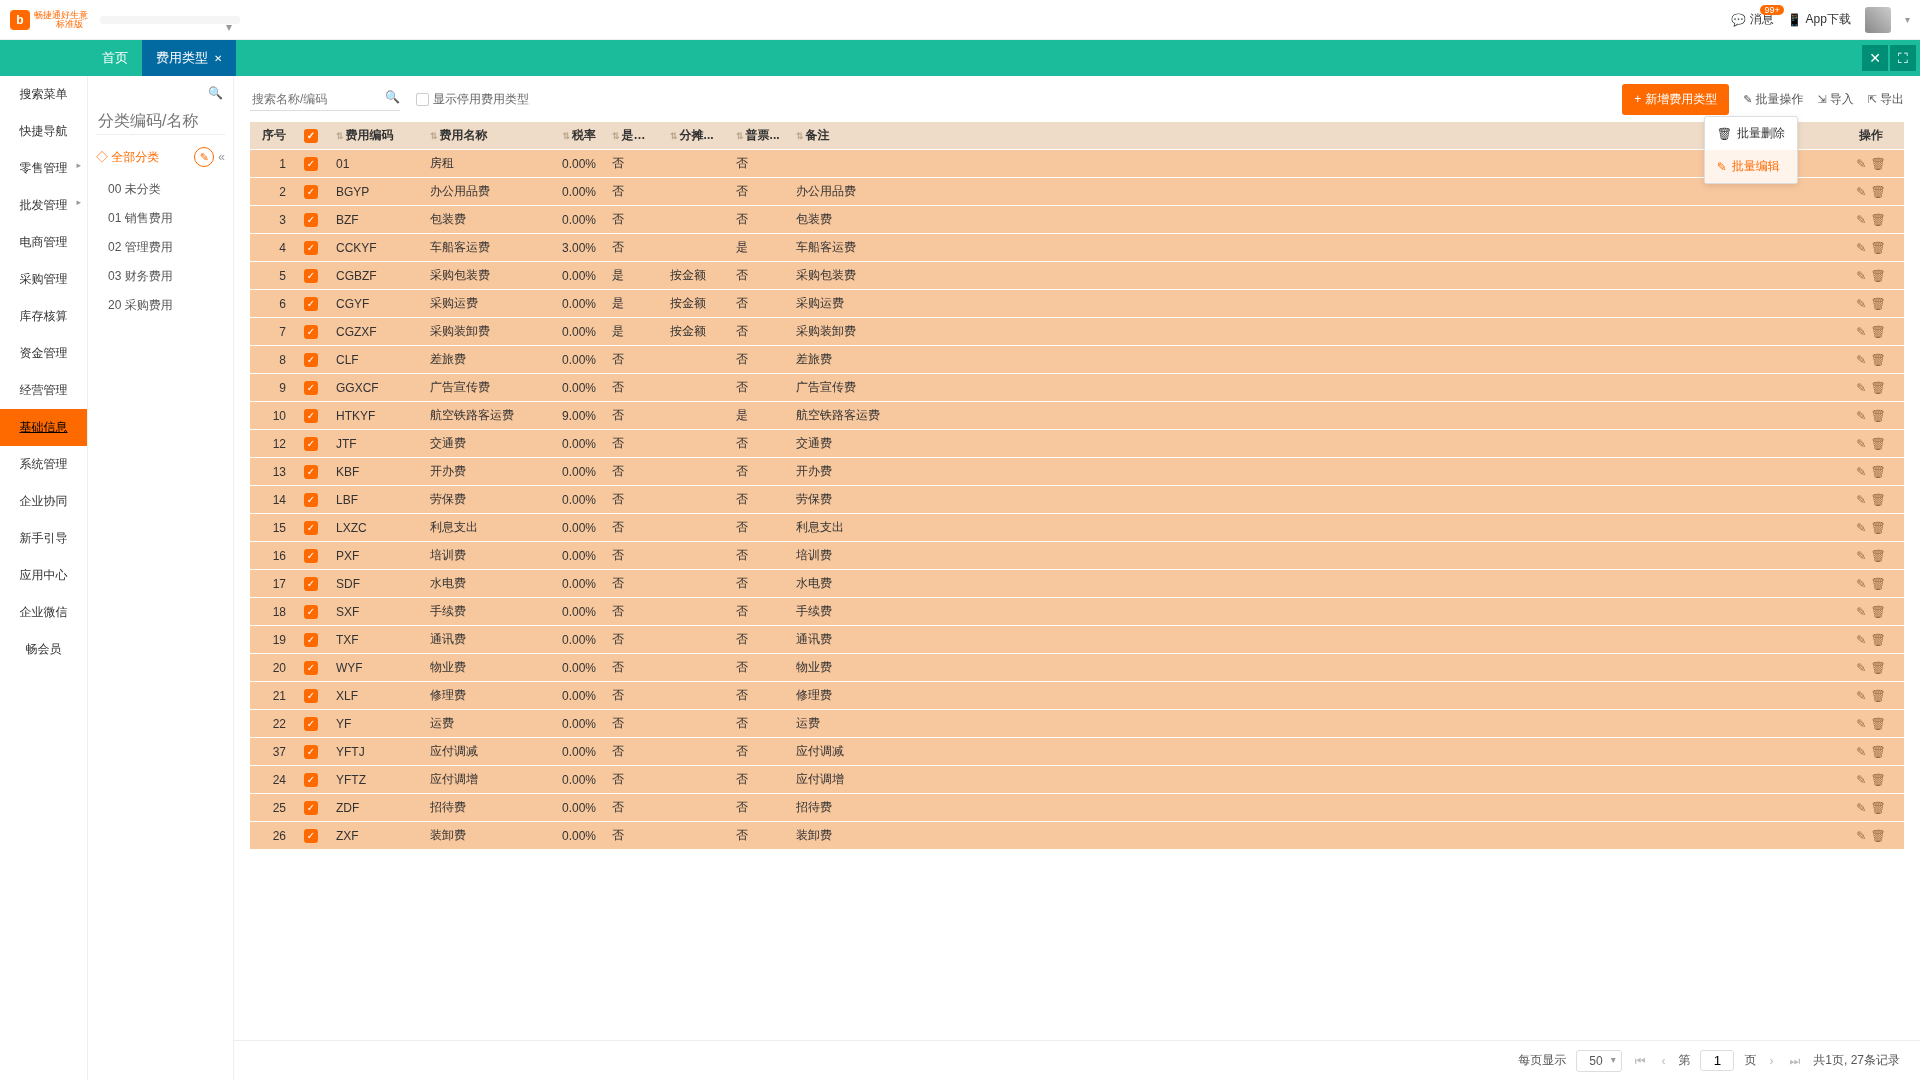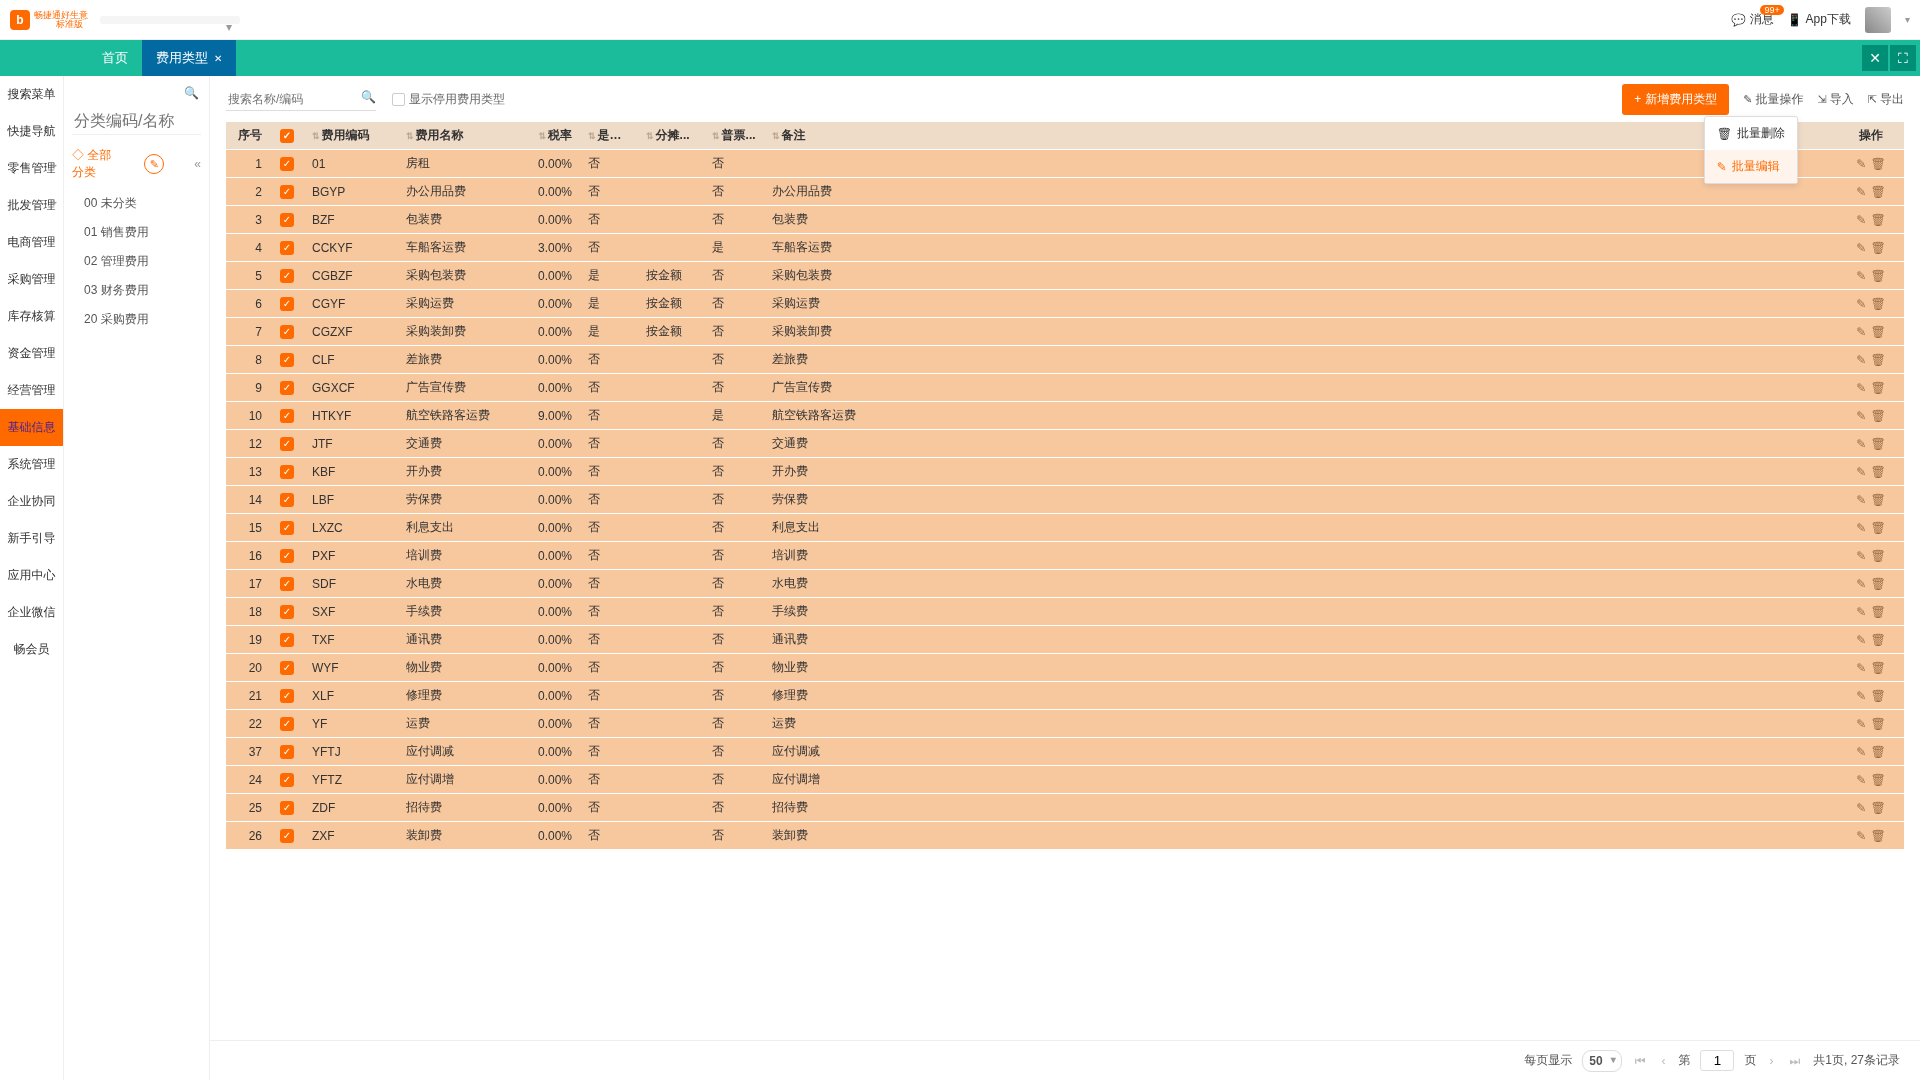--- a/index.html
+++ b/index.html
@@ -25,31 +25,31 @@
 .tab { padding: 0 14px; display: flex; align-items: center; cursor: pointer; font-size: 13px; }
 .tab.active { background: #0369a1; }
 .tab .close { margin-left: 6px; font-size: 10px; }
 .tabbar-right { margin-left:auto; display:flex; align-items:center; gap:2px; padding-right:4px;}
 .tabbar-btn { width:26px; height:26px; background:#008e76; display:flex;align-items:center;justify-content:center; cursor:pointer; font-size:14px; }
 
 
 .main { flex:1; display:flex; overflow:hidden; }
 
 
-.sidebar { width: 64px; background: #fff; border-right:1px solid #eee; overflow-y:auto; }
+.sidebar { width: 88px; background: #fff; border-right:1px solid #eee; overflow-y:auto; }
 .side-item { padding: 10px 6px; text-align:center; font-size:12px; cursor:pointer; position:relative; }
 .side-item.has-sub::after{ content:"▸"; position:absolute; right:6px; font-size:9px; color:#999;}
-.side-item.active { background:#ff6a00; color:#4c1d95; }
+.side-item.active { background:#ff6a00; color:#000000;text-decoration:underline; }
 
 
 .catcol { width: 146px; border-right:1px solid #eee; display:flex; flex-direction:column; }
 .cat-search { padding:8px; position:relative; }
 .cat-search input { width:100%; border:none; border-bottom:1px solid #eee; padding:4px 20px 4px 2px; font-size:16px; outline:none;margin-top:24px; }
 .cat-search .sicon { position:absolute; right:10px; top:10px; color:#ff6a00; }
-.cat-header { display:flex; align-items:center; padding:4px 8px 8px;gap:26px; }
+.cat-header { display:flex; align-items:center; padding:4px 8px 8px; }
 .cat-all { color:#ff6a00; font-size:12px; flex:1; cursor:pointer; }
 .cat-edit { width:20px;height:20px;border:1px solid #ff6a00;border-radius:50%;color:#ff6a00;display:flex;align-items:center;justify-content:center;font-size:11px;cursor:pointer;margin-right:4px;}
 .cat-collapse { color:#999; cursor:pointer; font-size:12px;}
 .cat-list { flex:1; overflow:auto; }
 .cat-item { padding:6px 8px 6px 20px; font-size:12px; cursor:pointer; color:#555;}
 
 
 .content { flex:1; display:flex; flex-direction:column; overflow:hidden; position:relative;}
 .toolbar { height:46px; display:flex; align-items:center; padding:0 16px; gap:16px; }
 .tool-search { position:relative; width:150px;}
@@ -82,21 +82,21 @@
 .col-bool1{ width:58px;}
 .col-appor{ width:66px;}
 .col-bool2{ width:60px;}
 .col-ops{ width:66px; text-align:center;}
 .chkbox{ width:14px;height:14px;background:#ff6a00;border-radius:3px;display:inline-flex;align-items:center;justify-content:center;color:#fff;font-size:10px;}
 .sort-icon{ color:#bba88f; font-size:9px; margin-right:2px;}
 .op-icon{ color:#9b6b40; cursor:pointer; margin:0 2px; font-size:12px;}
 
 
 .pager{ height:40px; display:flex; align-items:center; justify-content:flex-end; padding:0 20px; gap:10px; font-size:12px; color:#555; border-top:1px solid #eee;}
-.pg-select{ border:1px solid #ddd; padding:3px 18px 3px 6px; border-radius:9px; position:relative;font-weight:bold;}
+.pg-select{ border:1px solid #ddd; padding:3px 18px 3px 12px; border-radius:3px; position:relative;}
 .pg-select::after{content:"▾"; position:absolute; right:5px; color:#999; font-size:10px;}
 .pg-btn{ color:#bbb; cursor:pointer; padding:0 3px;}
 .pg-input{ width:34px; border:1px solid #ddd; text-align:center; padding:2px; border-radius:3px;}
 </style>
 </head>
 <body>
 
 <div class="app">
 
   <div class="topbar">

